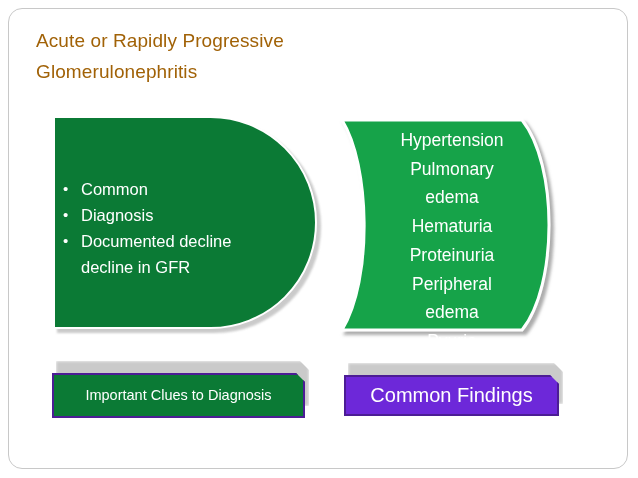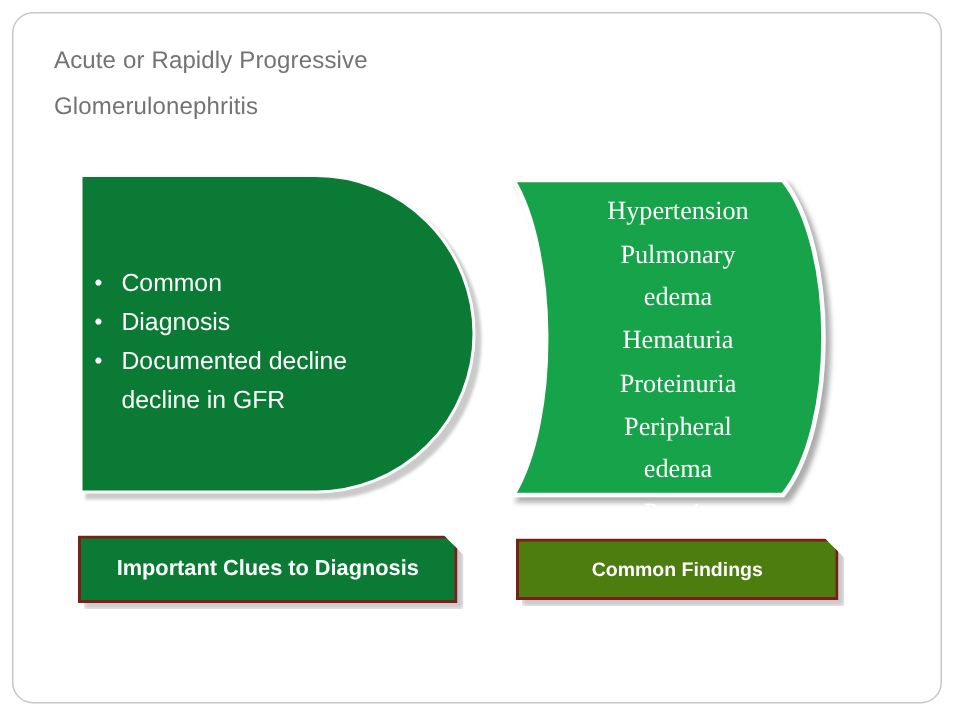--- a/index.html
+++ b/index.html
@@ -34,22 +34,22 @@
     box-sizing: border-box;
     pointer-events: none;
   }
 
   
   #title {
     position: absolute;
     left: 36px;
     top: 25px;
     width: 520px;
-    color: #737373;
-    font-size: 16px;
+    color: #a16207;
+    font-size: 19px;
     line-height: 31px;
     font-weight: 400;
     letter-spacing: 0.1px;
     white-space: pre-line;
   }
 
   
   #left-shape-wrap {
     position: absolute;
     left: 53px;
@@ -103,21 +103,20 @@
     flex: 1 1 auto;
   }
 
   
   #right-shape-wrap {
     position: absolute;
     left: 326px;
     top: 117px;
     width: 248px;
     height: 216px;
-    font-family: Liberation Serif, serif;
   }
   #right-shape-svg {
     position: absolute;
     left: 0;
     top: 0;
     width: 248px;
     height: 216px;
     overflow: visible;
   }
   #right-text {
@@ -142,38 +141,38 @@
     width: 100%;
     height: 100%;
     background: #bdbdbd;
     filter: blur(1.4px);
     opacity: .8;
     clip-path: polygon(0 0, calc(100% - 9px) 0, 100% 9px, 100% 100%, 0 100%);
   }
   .plaque {
     position: absolute;
     left: 0;
-    top: 0;
+    top: 16px;
     width: 100%;
     height: 100%;
     display: flex;
     align-items: center;
     justify-content: center;
     color: #ffffff;
-    font-weight: bold;
+    font-weight: normal;
     text-align: center;
     box-sizing: border-box;
     clip-path: polygon(0 0, calc(100% - 9px) 0, 100% 9px, 100% 100%, 0 100%);
-    border: 2px solid #7f1d1d;
+    border: 2px solid #4c1d95;
   }
 
   #plaque-left-wrap  { left: 52px;  top: 357px; width: 253px; height: 45px; }
   #plaque-left       { background: #0b7a35; font-size: 14.5px; line-height: 19px; }
   #plaque-right-wrap { left: 344px; top: 359px; width: 215px; height: 41px; }
-  #plaque-right      { background: #4d7c0f; font-size: 13px; text-align: right; }
+  #plaque-right      { background: #6d28d9; font-size: 20px; text-align: right; }
 </style>
 </head>
 <body>
 
 <div id="slide">
 
   <div id="slide-frame"></div>
 
   <div id="title">Acute or Rapidly Progressive
 Glomerulonephritis</div>

